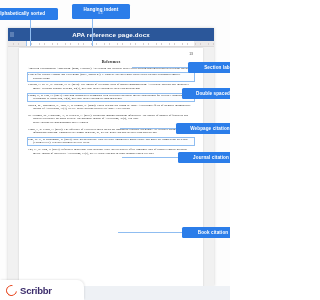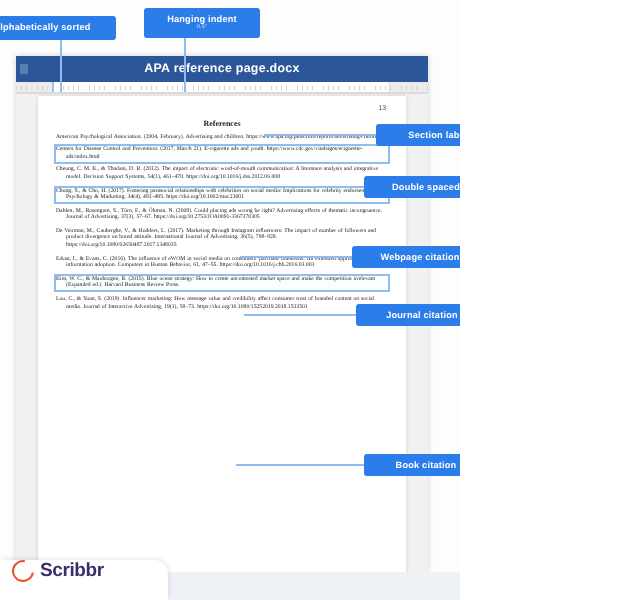--- a/index.html
+++ b/index.html
@@ -116,21 +116,21 @@
     outline:.5px solid #8fbdf1;
     background:#fbfdff;
   }
 
   
   .logotab{
     position:absolute;left:0;bottom:0;width:84px;height:20px;
     background:#ffffff;
     border-top-right-radius:7px;
     box-shadow:1px -1px 2px rgba(0,0,0,.07);
-    display:flex;gap:3px;
+    display:flex;align-items:center;gap:3px;
     padding-left:6px;
     z-index:60;
     box-sizing:border-box;
   }
   .logomark{
     width:9px;height:9px;border-radius:50%;
     border:1.7px solid #e8502a;
     border-right-color:transparent;
     transform:rotate(-35deg);
     flex:none;

